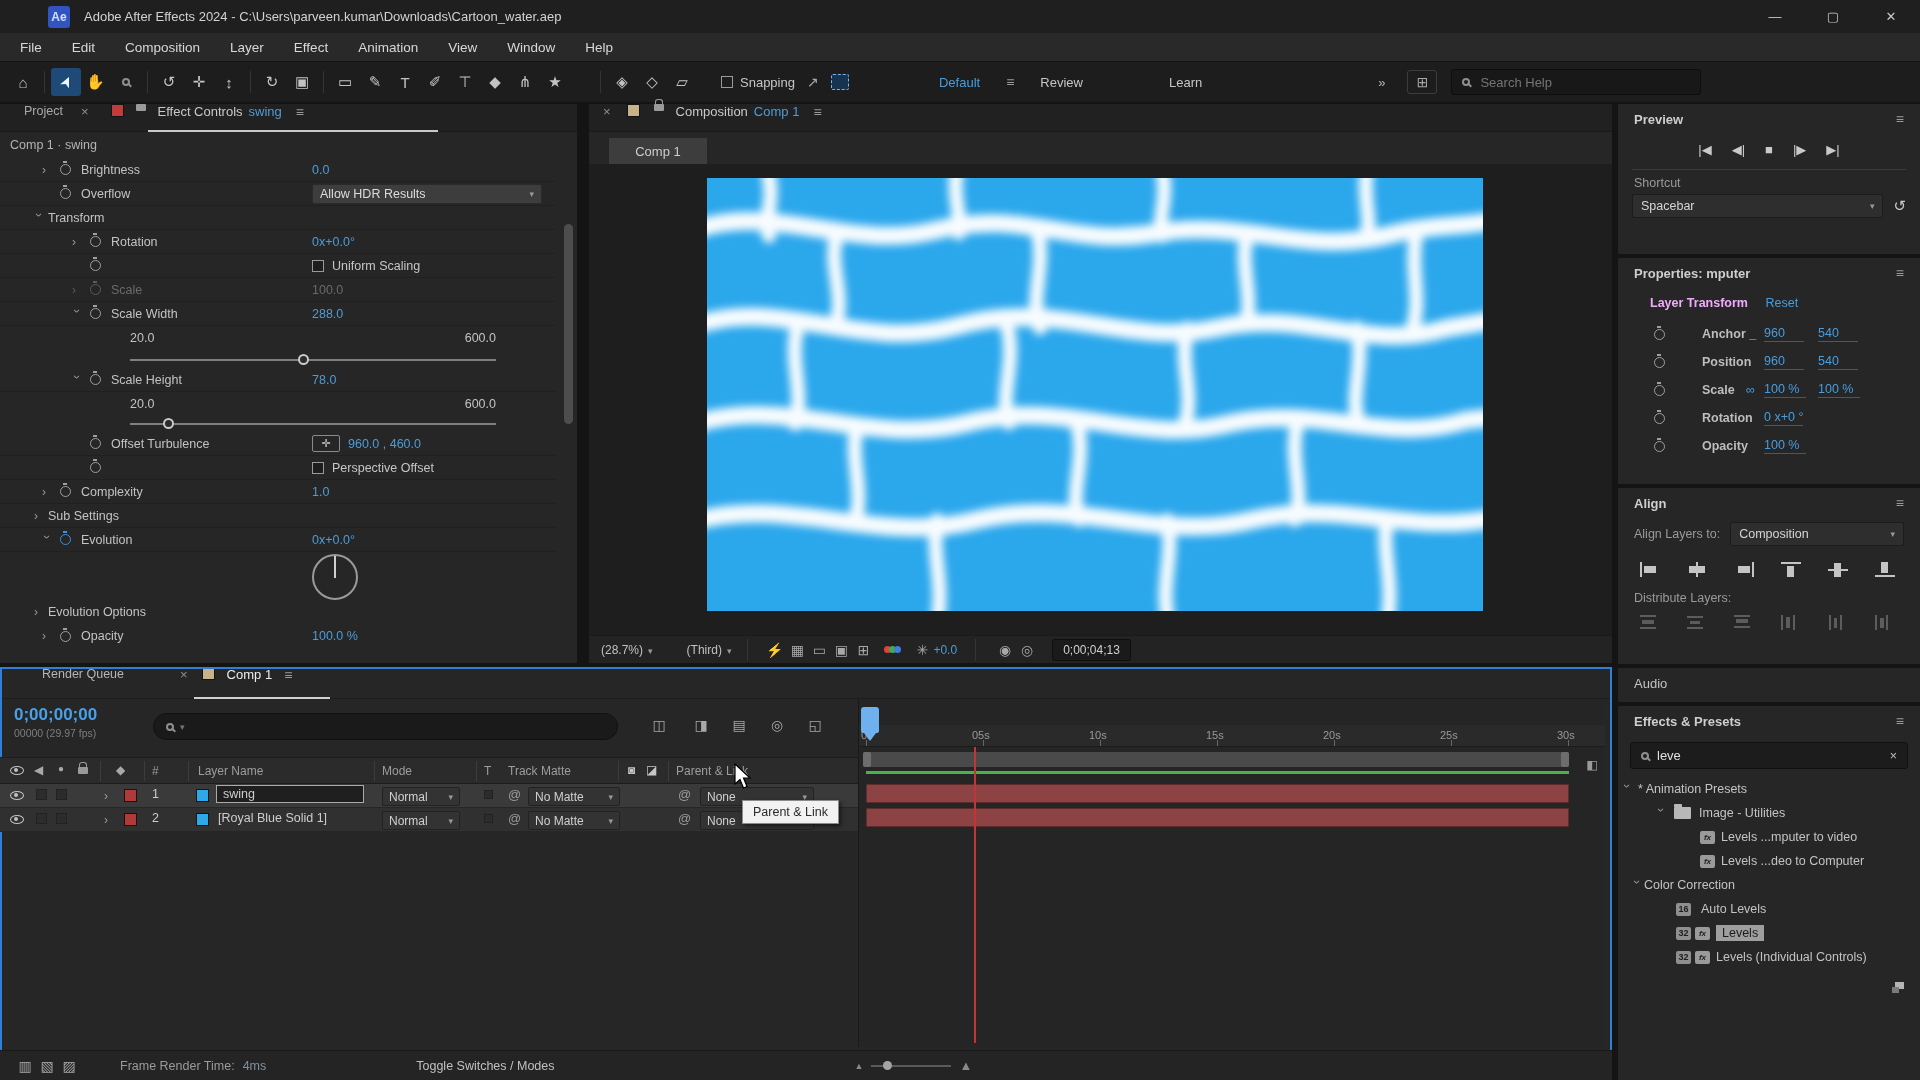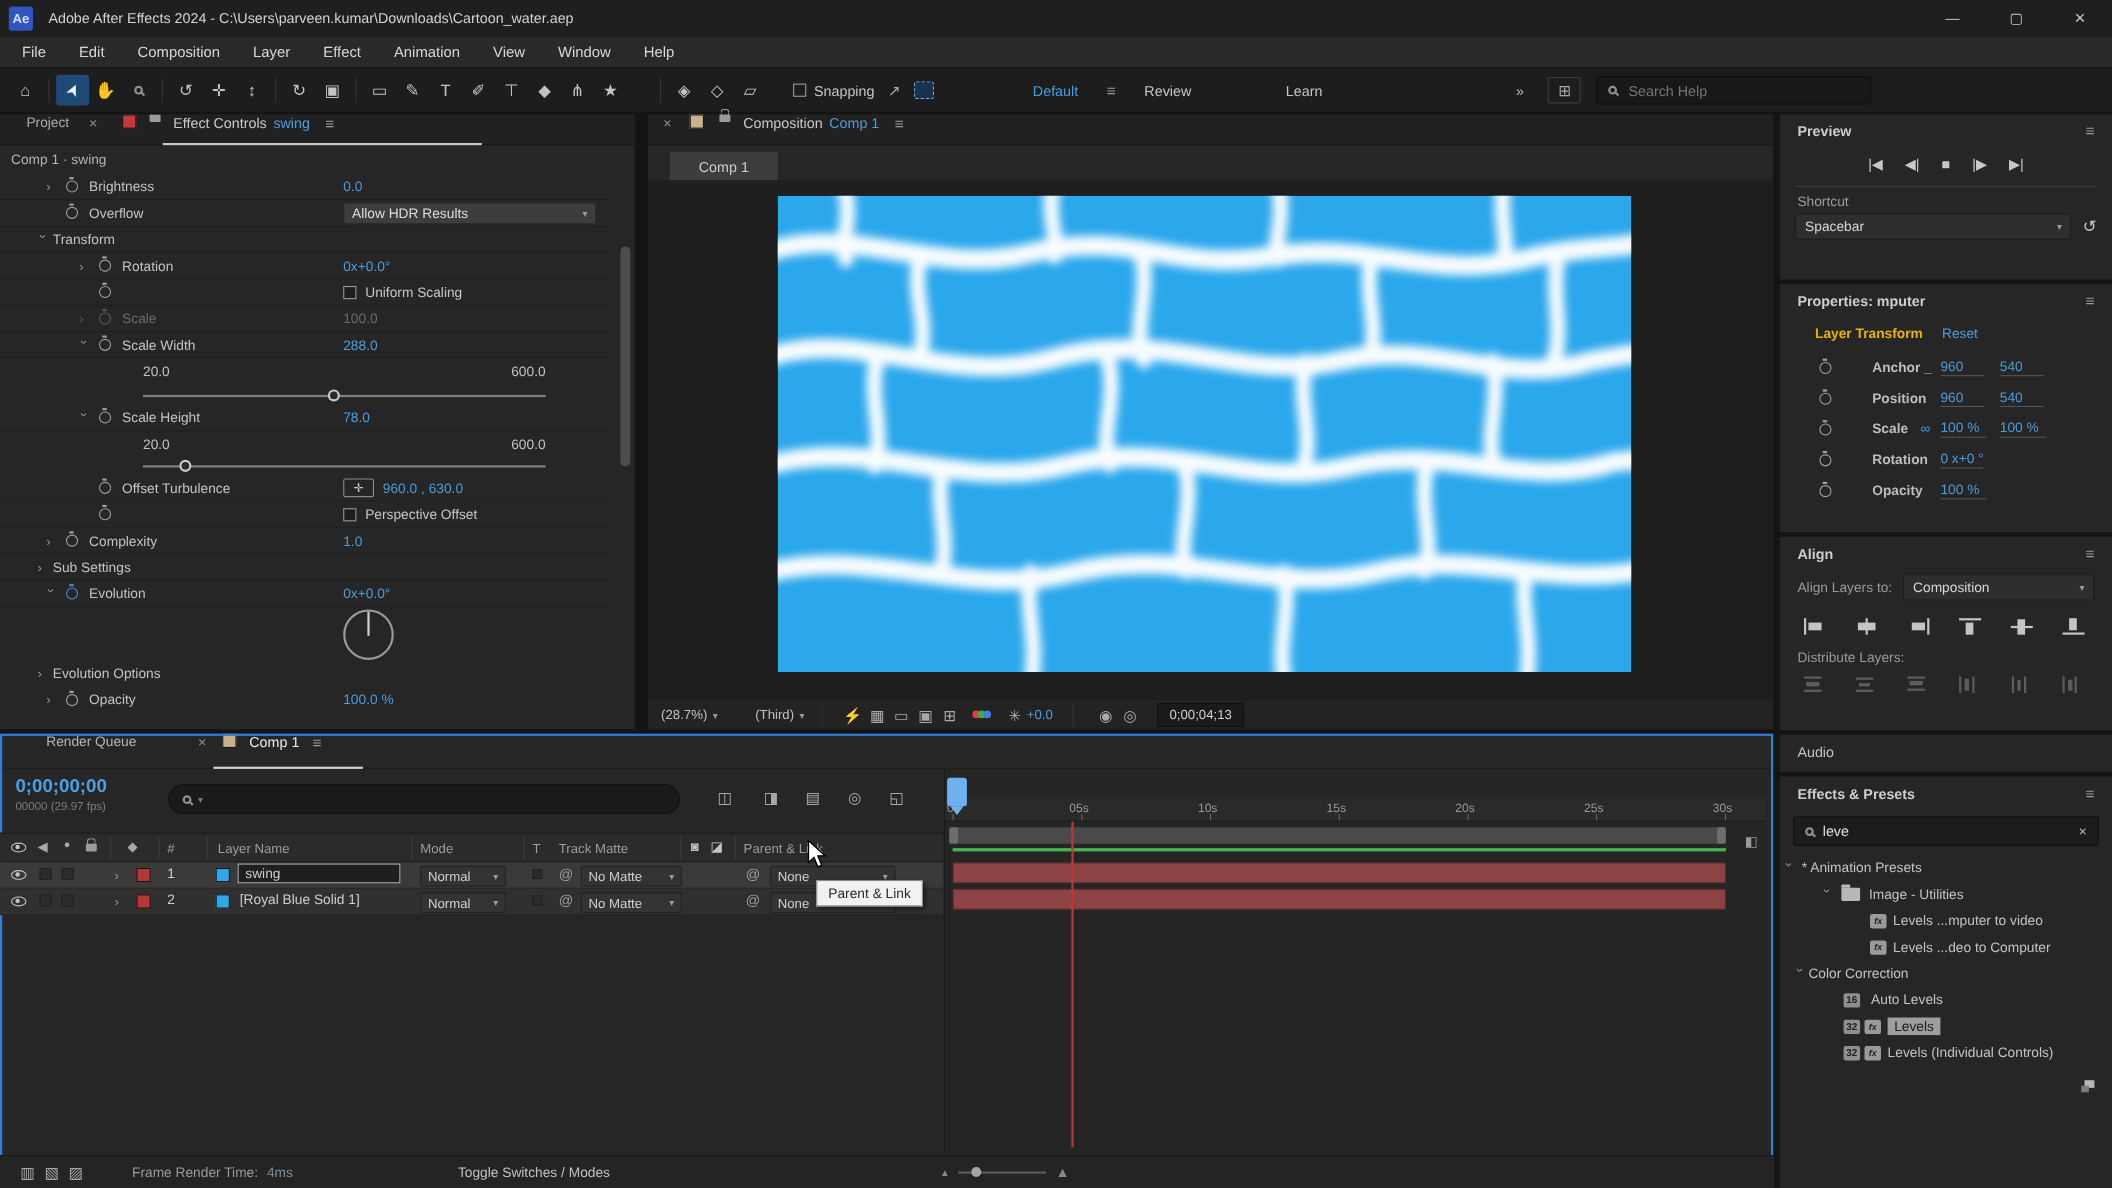--- a/index.html
+++ b/index.html
@@ -28,21 +28,21 @@
   .lockicon::before { content:""; position:absolute; width:6px; height:5px; border:1.5px solid #9a9a9a; border-bottom:none; border-radius:3px 3px 0 0; top:-5px; left:1px; }
   .chip { display:inline-block; width:13px; height:13px; border:1px solid #141414; }
   .eye { display:inline-block; width:14px; height:9px; border:1.5px solid #c2c2c2; border-radius:50%; position:relative; }
   .eye::after { content:""; position:absolute; width:4px; height:4px; background:#c2c2c2; border-radius:50%; left:3px; top:1px; }
   .glyphbox { display:inline-flex; align-items:center; justify-content:center; width:22px; height:20px; color:#a8a8a8; font-size:14px; }
   .grip { width:14px; height:14px; position:relative; }
   .grip::before { content:""; position:absolute; right:0; bottom:6px; width:9px; height:7px; background:#b5b5b5; }
   .grip::after { content:""; position:absolute; right:5px; bottom:2px; width:7px; height:6px; background:#7a7a7a; }
 
   
-  .titlebar { left:0; top:0; width:1920px; height:33px; background:#1f1f1f; display:flex; align-items:center; }
+  .titlebar { left:0; top:0; width:1920px; height:33px; background:#1f1f1f; display:flex; align-items:center;padding-left:40px; }
   .ae-logo { width:22px; height:22px; margin-left:8px; background:#3254c0; color:#cfe0ff; font-weight:bold; font-size:12px; display:flex; align-items:center; justify-content:center; border-radius:3px; }
   .win-title { margin-left:14px; color:#d2d2d2; font-size:13px; }
   .winbtns { margin-left:auto; display:flex; }
   .winbtn { width:58px; height:33px; display:flex; align-items:center; justify-content:center; color:#c8c8c8; font-size:13px; }
   .menubar { left:0; top:33px; width:1920px; height:29px; background:#292929; display:flex; align-items:center; gap:30px; padding-left:20px; border-bottom:1px solid #151515; }
   .menubar span { color:#d8d8d8; font-size:13.5px; }
   .toolbar { left:0; top:62px; width:1920px; height:40px; background:#1d1d1d; display:flex; align-items:center; }
   .tool { width:30px; height:28px; display:flex; align-items:center; justify-content:center; color:#c3c3c3; font-size:15px; border-radius:3px; }
   .tool.sel { background:#1f4a78; color:#eef5ff; }
   .tsep { width:1px; height:22px; background:#343434; margin:0 6px; }
@@ -287,21 +287,21 @@
       <span class="slider-track">
           <span class="slider-handle" style="left:9%"></span>
         </span>
     </div>
     <div class="ecrow ind2" style="top:328px">
       <span class="tw" style="visibility:hidden"></span>
         <span class="sw"></span>
       <span class="lbl">Offset Turbulence</span>
       <span class="val" style="display:flex;align-items:center">
           <span class="xhair">✛</span>
-          <span class="blue">960.0 , 630.0</span>
+          <span class="blue">960.0 , 460.0</span>
         </span>
     </div>
     <div class="ecrow ind2" style="top:352px">
       <span class="tw" style="visibility:hidden"></span>
         <span class="sw"></span>
       <span class="val" style="color:inherit;display:flex;align-items:center;gap:8px">
           <span class="cb"></span>
           <span>Perspective Offset</span>
         </span>
     </div>
@@ -427,21 +427,21 @@
       <span style="color:#c9c9c9;font-size:15px">↺</span>
     </div>
   </div>
 
   <div class="abs rsec" style="top:258px;height:226px">
     <div class="rhead">
         <span>Properties: mputer</span>
         <span class="hamb"></span>
       </div>
     <div style="padding:8px 0 0 32px">
-      <span style="color:#eab308;font-weight:bold">Layer Transform</span>
+      <span style="color:#f0abfc;font-weight:bold">Layer Transform</span>
       <span class="blue" style="margin-left:14px">Reset</span>
     </div>
     <div class="proprow" style="top:62px">
       <span class="sw"></span>
       <span class="plbl">Anchor _</span>
       <span class="pv" style="left:146px;width:40px">960</span>
       <span class="pv" style="left:200px;width:40px">540</span>
     </div>
     <div class="proprow" style="top:90px">
       <span class="sw"></span>

